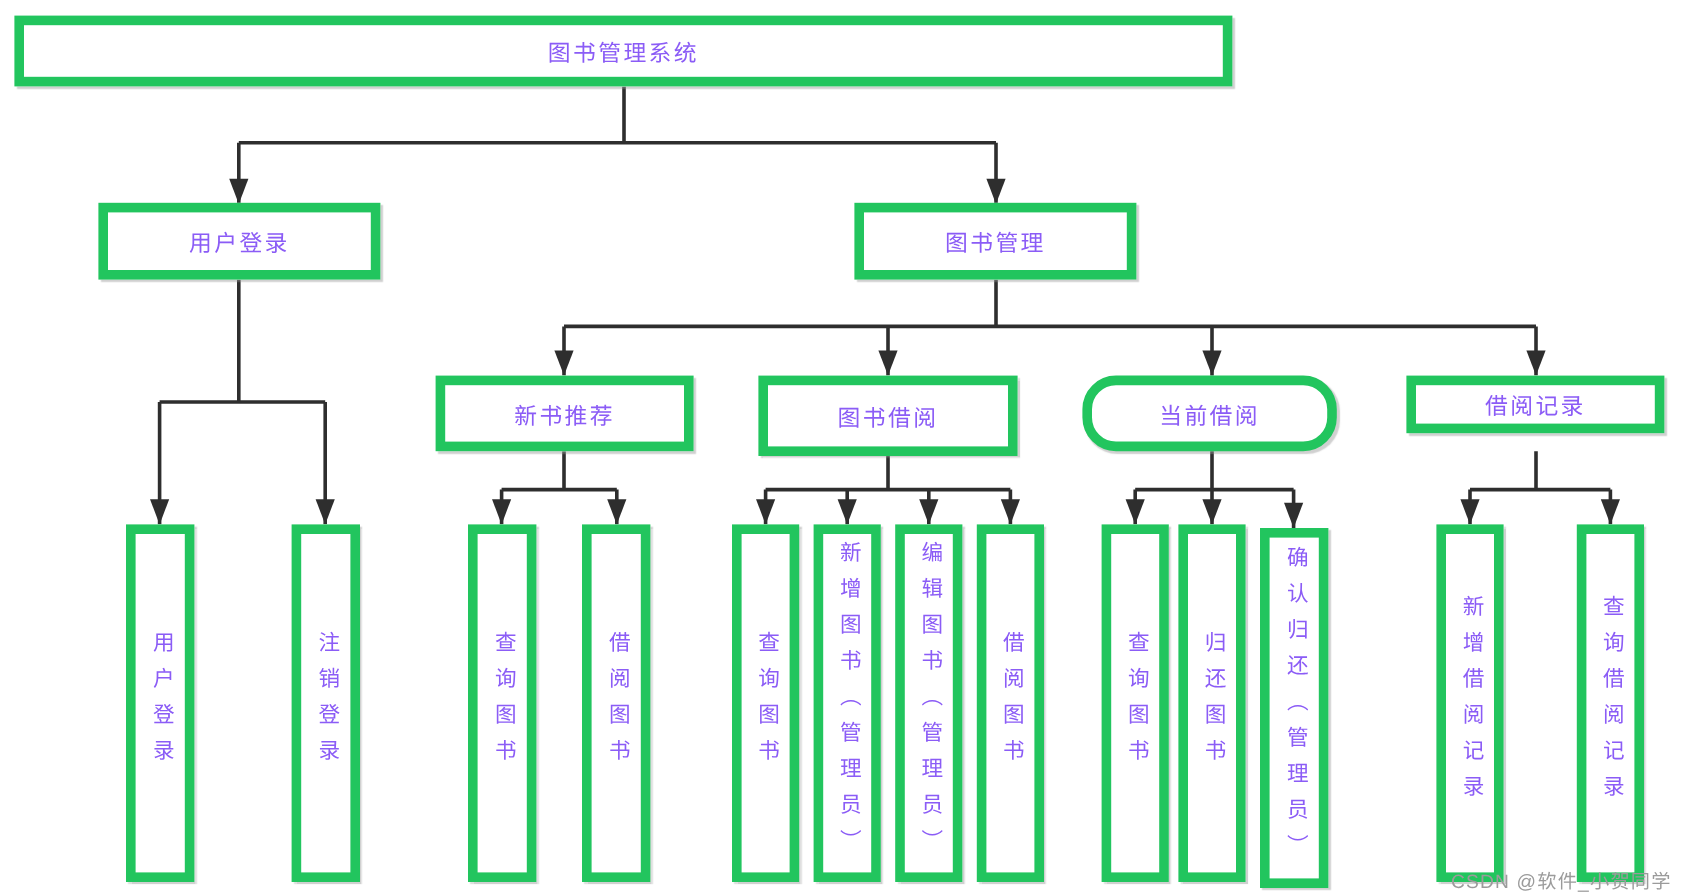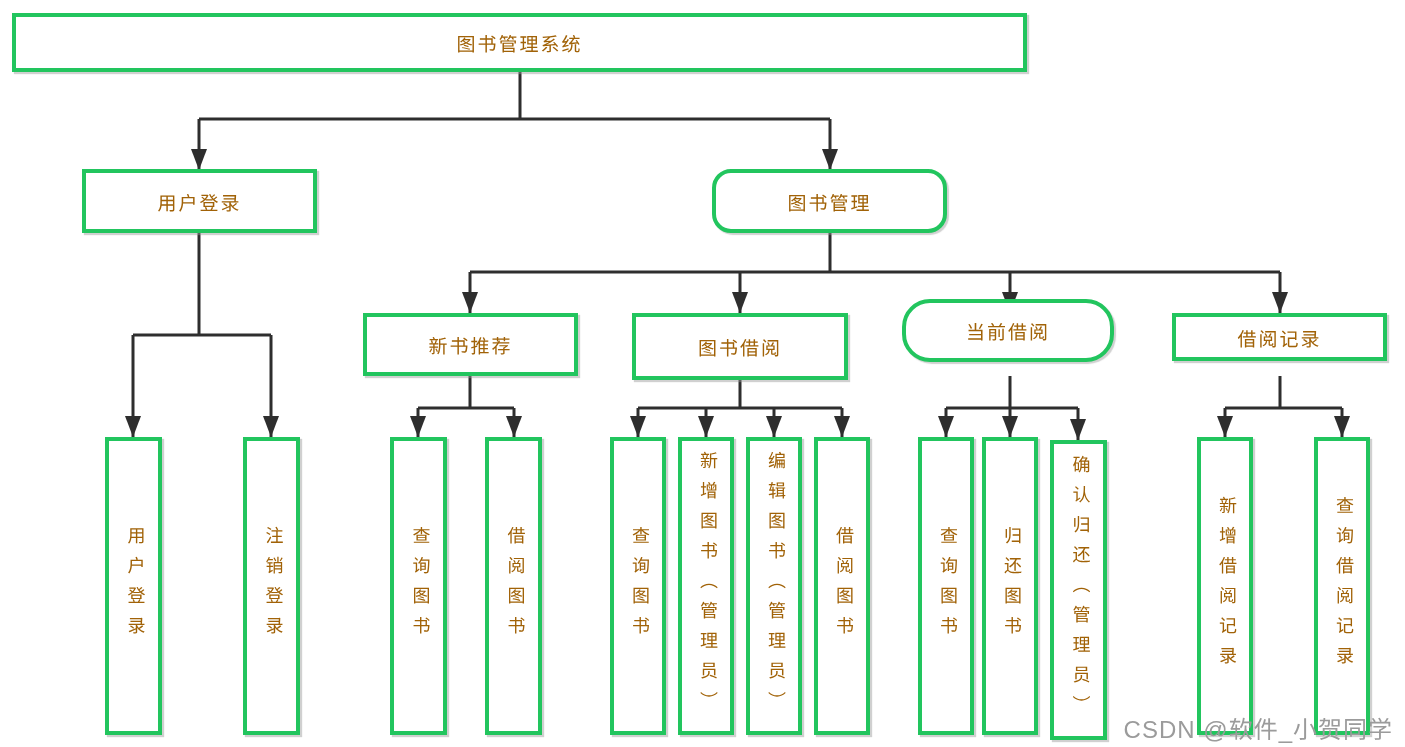--- a/index.html
+++ b/index.html
@@ -16,67 +16,67 @@
     overflow: hidden;
   }
   #wires {
     position: absolute;
     left: 0; top: 0;
     width: 1405px; height: 747px;
   }
   .box {
     position: absolute;
     box-sizing: border-box;
-    border: 4px solid #22c55e;
+    border: 8px solid #22c55e;
     background: #ffffff;
     box-shadow: 2px 2px 1px rgba(150,150,150,0.45);
     display: flex;
     align-items: center;
     justify-content: center;
-    color: #a16207;
+    color: #8b5cf6;
     font-size: 19px;
     letter-spacing: 2px;
     white-space: nowrap;
   }
   .leaf {
     writing-mode: vertical-rl;
     text-orientation: mixed;
     font-size: 18px;
     letter-spacing: 12px;
     line-height: 1.1;
   }
   
   .n-root { left: 12px;  top: 13px;  width: 1015px; height: 59px; }
   
   .n-login { left: 82px;  top: 169px; width: 235px; height: 64px; }
-  .n-mgmt  { left: 712px; top: 169px; width: 235px; height: 64px; border-radius: 19px; }
+  .n-mgmt  { left: 712px; top: 169px; width: 235px; height: 64px; }
   
   .n-rec   { left: 363px;  top: 313px; width: 215px; height: 63px; }
   .n-bor   { left: 632px;  top: 313px; width: 216px; height: 67px; }
-  .n-cur   { left: 902px;  top: 299px; width: 212px; height: 63px; border-radius: 28px; }
+  .n-cur   { left: 902px;  top: 313px; width: 212px; height: 63px; border-radius: 28px; }
   .n-hist  { left: 1172px; top: 313px; width: 215px; height: 48px; }
   
   .l1  { left: 105px;  top: 437px; width: 57px; height: 298px; }
   .l2  { left: 243px;  top: 437px; width: 57px; height: 298px; }
   .l3  { left: 390px;  top: 437px; width: 57px; height: 298px; }
   .l4  { left: 485px;  top: 437px; width: 57px; height: 298px; }
   .l5  { left: 610px;  top: 437px; width: 56px; height: 298px; }
   .l6  { left: 678px;  top: 437px; width: 56px; height: 298px; }
   .l7  { left: 746px;  top: 437px; width: 56px; height: 298px; }
   .l8  { left: 814px;  top: 437px; width: 56px; height: 298px; }
   .l9  { left: 918px;  top: 437px; width: 56px; height: 298px; }
   .l10 { left: 982px;  top: 437px; width: 56px; height: 298px; }
   .l11 { left: 1050px; top: 440px; width: 57px; height: 300px; }
   .l12 { left: 1197px; top: 437px; width: 56px; height: 298px; }
   .l13 { left: 1314px; top: 437px; width: 56px; height: 298px; }
   #watermark {
     position: absolute;
     right: 12px;
     bottom: 2px;
-    font-size: 24px;
+    font-size: 16px;
     color: #9b9b9b;
     letter-spacing: 1px;
     z-index: 5;
   }
 </style>
 </head>
 <body>
 
 <div id="canvas">
 

